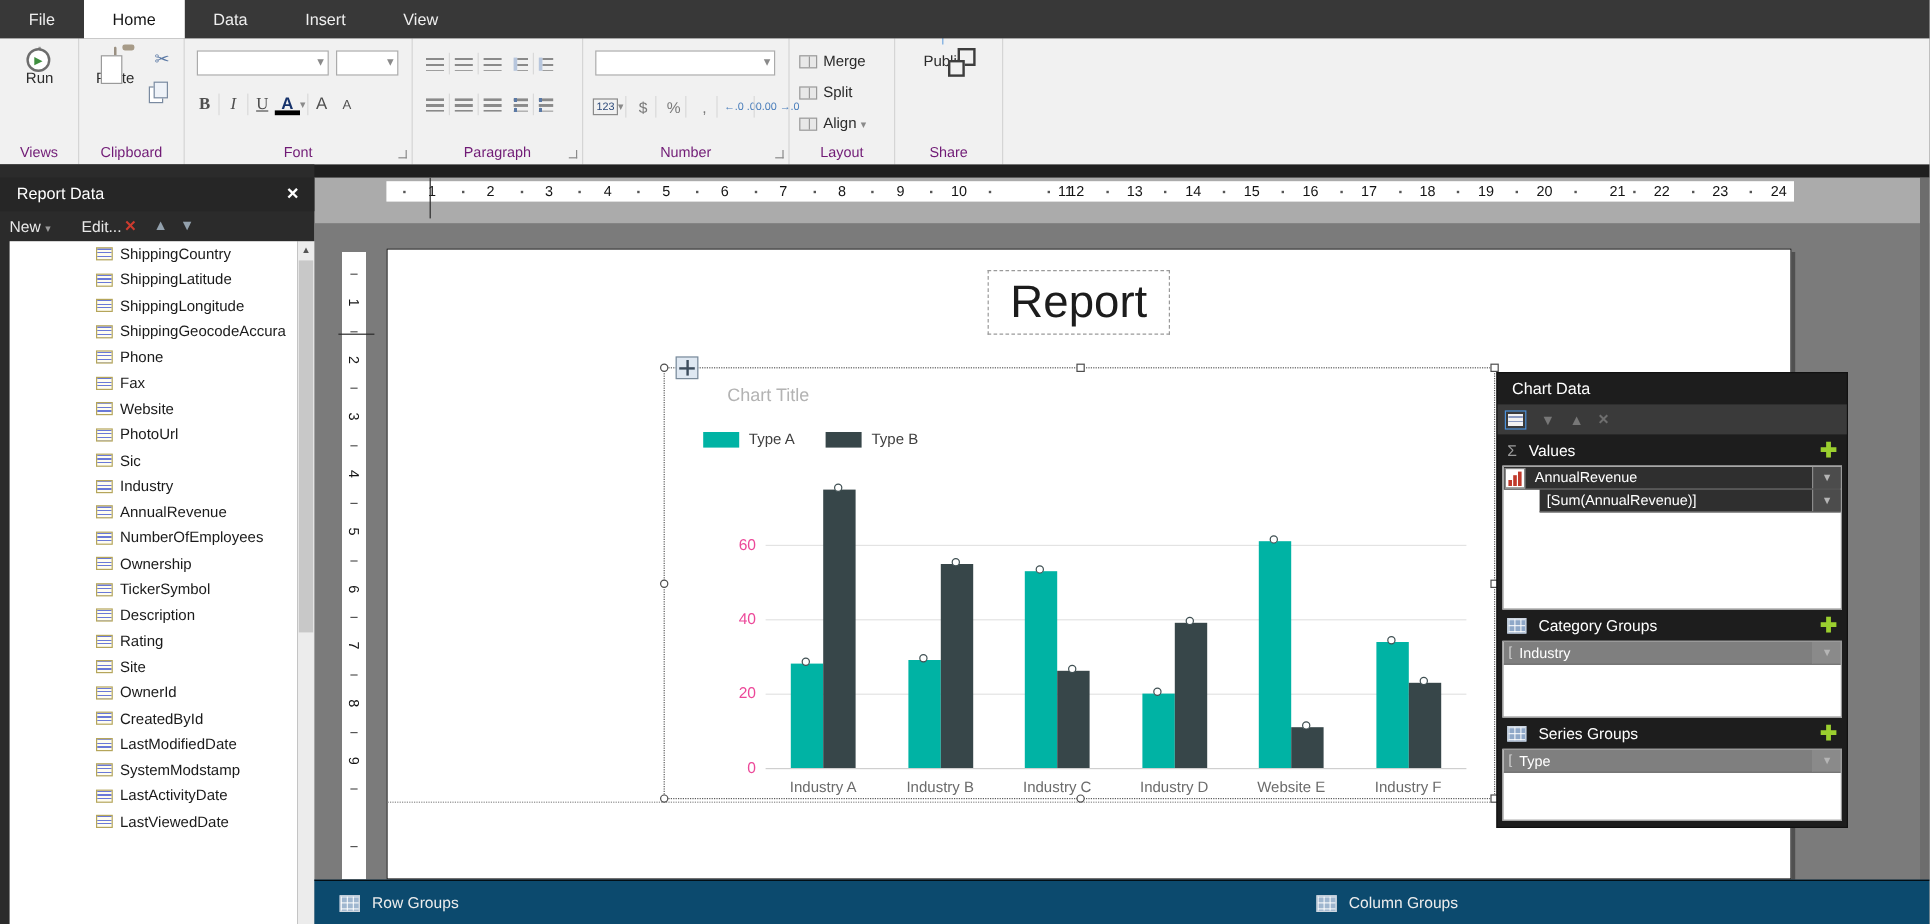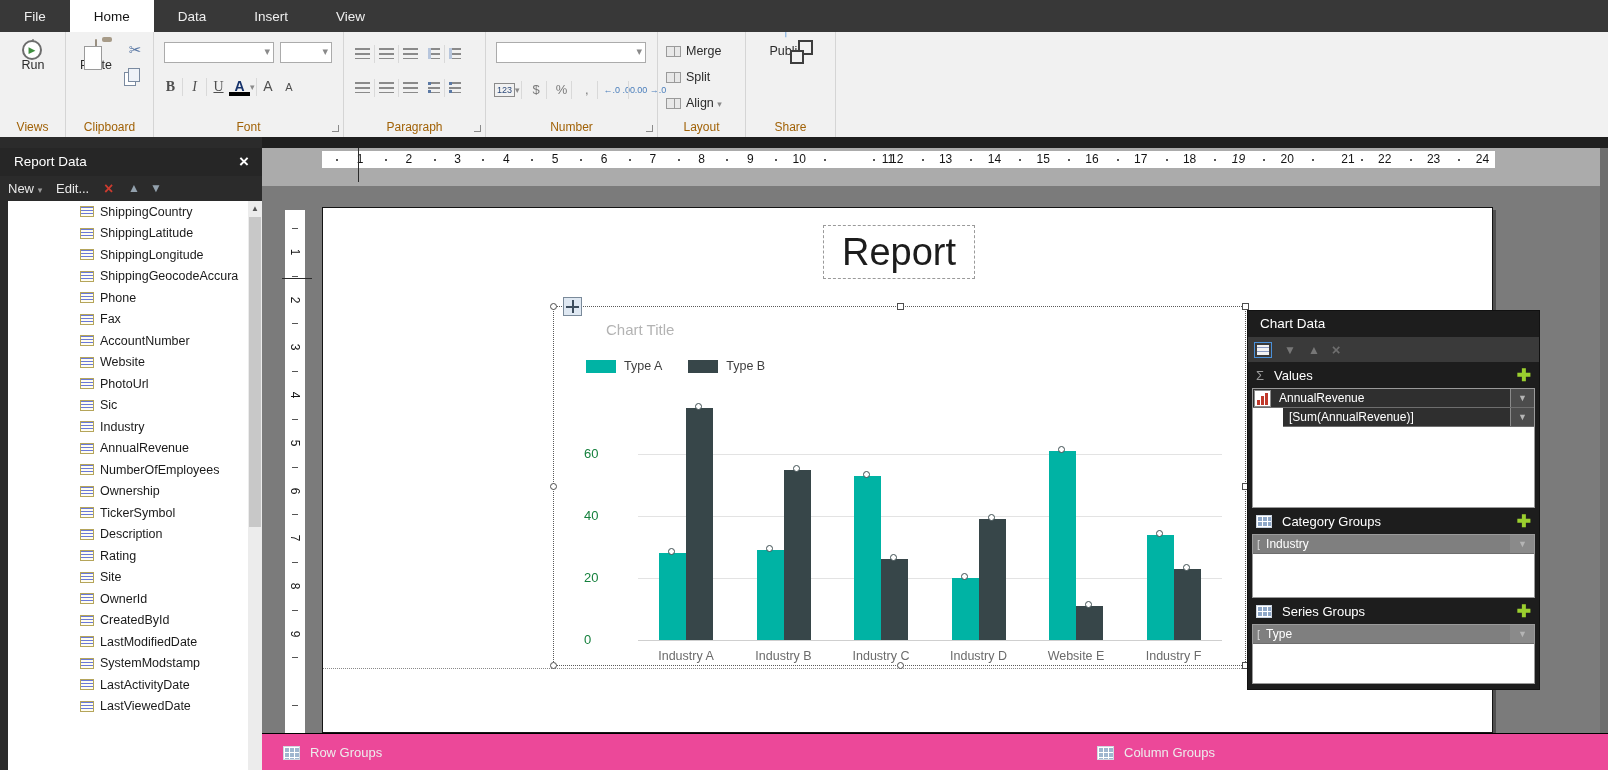--- a/index.html
+++ b/index.html
@@ -8,21 +8,21 @@
   #app { position:relative; width:1608px; height:770px; background:#f1f1f1; }
 
   
   .menubar { position:absolute; left:0; top:0; width:1608px; height:32px; background:#383838; display:flex; align-items:stretch; z-index:5; }
   .menutab { color:#efefef; font-size:13.5px; padding:0 24px; display:flex; align-items:center; cursor:default; }
   .menutab.active { background:#ffffff; color:#141414; }
 
   
   .ribbon { position:absolute; left:0; top:32px; width:1608px; height:105px; background:#f1f1f1; display:flex; }
   .rgroup { position:relative; height:105px; border-right:1px solid #d5d5d5; flex:none; }
-  .rgroup-label { position:absolute; bottom:3px; left:0; right:0; text-align:center; font-size:12px; color:#a16207; }
+  .rgroup-label { position:absolute; bottom:3px; left:0; right:0; text-align:center; font-size:12px; color:#701a75; }
   .launcher { position:absolute; bottom:5px; right:4px; width:7px; height:7px; border-right:1px solid #8a8a8a; border-bottom:1px solid #8a8a8a; }
   .bigbtn { position:absolute; top:8px; width:52px; text-align:center; font-size:12.5px; color:#2b2b2b; cursor:default; }
   .bigbtn .blabel { margin-top:4px; display:block; }
   .runicon { position:relative; width:26px; height:32px; margin:0 auto; background:#fff; border:1px solid #9a9a9a; }
   .runicon i { position:absolute; left:3px; right:3px; height:2px; background:#b9c4e0; }
   .runicon i.r1{top:4px} .runicon i.r2{top:9px; background:#d7b36a;} .runicon i.r3{top:14px}
   .runplay { position:absolute; right:-9px; bottom:-6px; width:20px; height:20px; border-radius:50%; background:#fff; border:2px solid #6d6d6d; color:#3f8f3f; font-size:9px; line-height:16px; text-align:center; }
   .pasteicon { position:relative; width:24px; height:30px; margin:0 auto; background:#cfc6b8; border:1px solid #9a9082; border-radius:2px; }
   .pasteicon:before { content:""; position:absolute; left:6px; top:-3px; width:10px; height:5px; background:#a79b88; border-radius:2px; }
   .pasteicon:after { content:""; position:absolute; right:-6px; top:6px; width:16px; height:22px; background:#fff; border:1px solid #9a9a9a; }
@@ -56,21 +56,21 @@
   .pubico .arr { position:absolute; right:0; bottom:-2px; color:#4a90d9; font-size:17px; font-weight:bold; }
 
   .darkstrip { position:absolute; left:0; top:137px; width:1608px; height:11px; background:#1f1f1f; z-index:4; }
 
   
   .rdpanel { position:absolute; left:0; top:137px; width:262px; height:633px; background:#2b2b2b; z-index:6; }
   .rdheader { position:absolute; left:0; top:11px; width:262px; height:28px; background:#262626; color:#fff; font-size:13.5px; line-height:28px; padding-left:14px; }
   .rdclose { position:absolute; right:8px; top:0; width:20px; height:28px; color:#fff; font-size:17px; font-weight:bold; text-align:center; cursor:default; }
   .rdtoolbar { position:absolute; left:0; top:39px; width:262px; height:25px; color:#e8e8e8; font-size:13px; line-height:25px; }
   .rdtb-new { position:absolute; left:8px; } .rdtb-caret{ color:#9a9a9a; font-size:9px; }
-  .rdtb-edit { position:absolute; left:56px;text-align:right; }
+  .rdtb-edit { position:absolute; left:68px;text-align:right; }
   .rdtb-del { position:absolute; left:104px; color:#cc3b2f; font-weight:bold; font-size:16px; }
   .rdtb-up { position:absolute; left:128px; color:#93a1ad; font-size:12px; }
   .rdtb-down { position:absolute; left:150px; color:#93a1ad; font-size:12px; }
   .rdtree { position:absolute; left:8px; top:64px; width:240px; height:569px; background:#fff; overflow:hidden; }
   .tree-item { height:21.5px; display:flex; align-items:center; padding-left:72px; font-size:12.5px; color:#1a1a1a; white-space:nowrap; }
   .fieldico { flex:none; width:14px; height:11px; border:1px solid #b5a55a; background:repeating-linear-gradient(#6a79d8 0 1px, #fffdf0 1px 3px); margin-right:6px; }
   .rdscroll { position:absolute; right:0; top:64px; width:14px; height:569px; background:#ececec; }
   .rdscroll .sb-up { position:absolute; top:3px; left:3px; font-size:8px; color:#555; }
   .rdscroll .sb-thumb { position:absolute; top:16px; left:1px; width:12px; height:310px; background:#c8c8c8; }
 
@@ -94,21 +94,21 @@
 
   
   .chart { position:absolute; left:230px; top:98px; width:693px; height:360px; background:#fff; border:1px dotted #5a5a5a; }
   .chart-title { position:absolute; left:52px; top:14px; font-size:15px; color:#b3b3b3; }
   .legend { position:absolute; left:32px; top:52px; display:flex; align-items:center; gap:8px; }
   .lgitem { display:flex; align-items:center; gap:8px; margin-right:18px; }
   .lgswatch { width:30px; height:13px; }
   .lgtext { font-size:12.5px; color:#3f3f3f; }
   .gridline { position:absolute; height:1px; background:#e3e3e3; }
   .gridline.axis { background:#cfcfcf; }
-  .ytick { position:absolute; width:46px; font-size:13px; color:#15803d; }
+  .ytick { position:absolute; width:46px; text-align:right; font-size:13px; color:#ec4899; }
   .bar { position:absolute; }
   .marker { position:absolute; width:7px; height:7px; border-radius:50%; background:#fff; border:1.5px solid #3f4f52; }
   .catlabel { position:absolute; width:96px; text-align:center; font-size:12.5px; color:#6b6b6b; }
   .handle { position:absolute; width:7px; height:7px; background:#fff; border:1px solid #4d4d4d; z-index:3; }
   .handle.rnd { border-radius:50%; }
   .movehandle { position:absolute; left:9px; top:-10px; width:19px; height:19px; background:#dfe8f2; border:1px solid #7a8a9a; z-index:3; }
   .movehandle:before { content:""; position:absolute; left:8px; top:2px; width:2px; height:13px; background:#3d4d5d; }
   .movehandle:after { content:""; position:absolute; top:8px; left:2px; height:2px; width:13px; background:#3d4d5d; }
 
   
@@ -128,21 +128,21 @@
   .cdrow.gray { background:#7f7f7f; }
   .cdrow .rowtext { flex:1; padding-left:6px; white-space:nowrap; overflow:hidden; }
   .cdrow .dd { flex:none; width:24px; height:100%; border-left:1px solid #8a8a8a; text-align:center; color:#b5b5b5; font-size:9px; line-height:19px; }
   .cdrow.dark .dd { background:#4c4c4c; }
   .cdrow.gray .dd { background:#8a8a8a; }
   .chartico { flex:none; width:17px; height:17px; background:#fff; border:1px solid #8a8a8a; margin:0 2px 0 1px; display:flex; align-items:flex-end; gap:1px; padding:1px 2px; }
   .chartico i { display:block; width:3px; background:#c0392b; }
   .bracket { color:#d8d8d8; font-size:11px; padding-left:4px; }
 
   
-  .bottombar { position:absolute; left:262px; top:733px; width:1346px; height:37px; background:#ec4899; border-top:1px solid #000; z-index:7; }
+  .bottombar { position:absolute; left:262px; top:733px; width:1346px; height:37px; background:#0c4a6e; border-top:1px solid #000; z-index:7; }
   .bbitem { position:absolute; top:0; height:37px; display:flex; align-items:center; gap:10px; color:#ededed; font-size:13px; }
   .bbico { width:17px; height:14px; background:#9fb6cf; background-image:linear-gradient(#fff 1px, transparent 1px), linear-gradient(90deg,#fff 1px, transparent 1px); background-size:5px 5px; border:1px solid #d0d8e0; }
 </style>
 </head>
 <body>
 
 <div id="app">
 
   <div class="menubar">
     <div class="menutab">File</div>
@@ -260,21 +260,21 @@
           <div class="num" style="left: 660.4px;">14</div>
           <div class="dot" style="left: 697.2px;"></div>
           <div class="num" style="left: 709.2px;">15</div>
           <div class="dot" style="left: 746px;"></div>
           <div class="num" style="left: 758px;">16</div>
           <div class="dot" style="left: 794.8px;"></div>
           <div class="num" style="left: 806.8px;">17</div>
           <div class="dot" style="left: 843.6px;"></div>
           <div class="num" style="left: 855.6px;">18</div>
           <div class="dot" style="left: 892.4px;"></div>
-          <div class="num" style="left: 904.4px; font-style: italic;">19</div>
+          <div class="num" style="left: 904.4px;">19</div>
           <div class="dot" style="left: 941.2px;"></div>
           <div class="num" style="left: 953.2px;">20</div>
           <div class="dot" style="left: 990px;"></div>
           <div class="num" style="left: 1002px; margin-left: 12px;">21</div>
           <div class="dot" style="left: 1038.8px;"></div>
           <div class="num" style="left: 1050.8px;">22</div>
           <div class="dot" style="left: 1087.6px;"></div>
           <div class="num" style="left: 1099.6px;">23</div>
           <div class="dot" style="left: 1136.4px;"></div>
           <div class="num" style="left: 1148.4px;">24</div>
@@ -410,24 +410,20 @@
         <div class="tree-item">
           <div class="fieldico"></div>
           <span>Phone</span>
         </div>
         <div class="tree-item">
           <div class="fieldico"></div>
           <span>Fax</span>
         </div>
         <div class="tree-item">
           <div class="fieldico"></div>
-          <span>AccountNumber</span>
-        </div>
-        <div class="tree-item">
-          <div class="fieldico"></div>
           <span>Website</span>
         </div>
         <div class="tree-item">
           <div class="fieldico"></div>
           <span>PhotoUrl</span>
         </div>
         <div class="tree-item">
           <div class="fieldico"></div>
           <span>Sic</span>
         </div>

